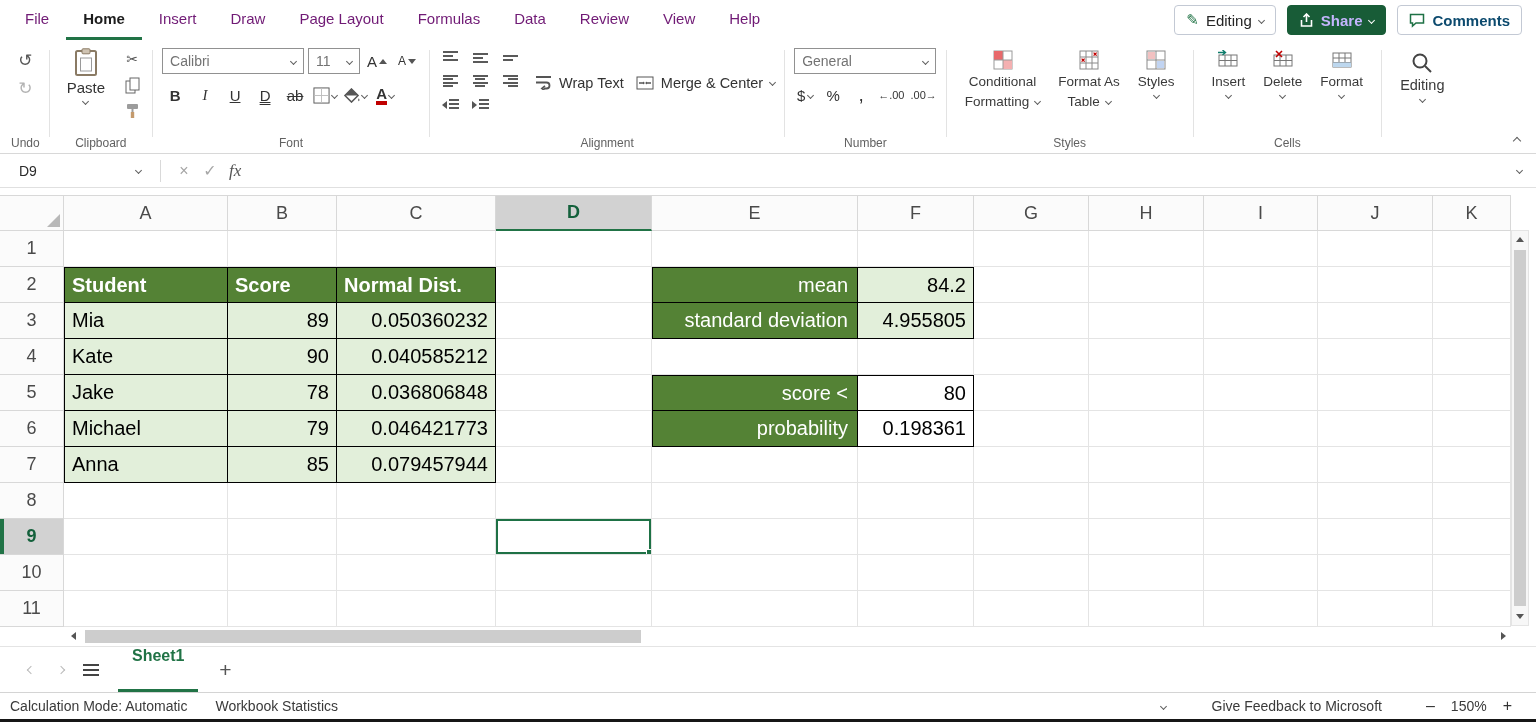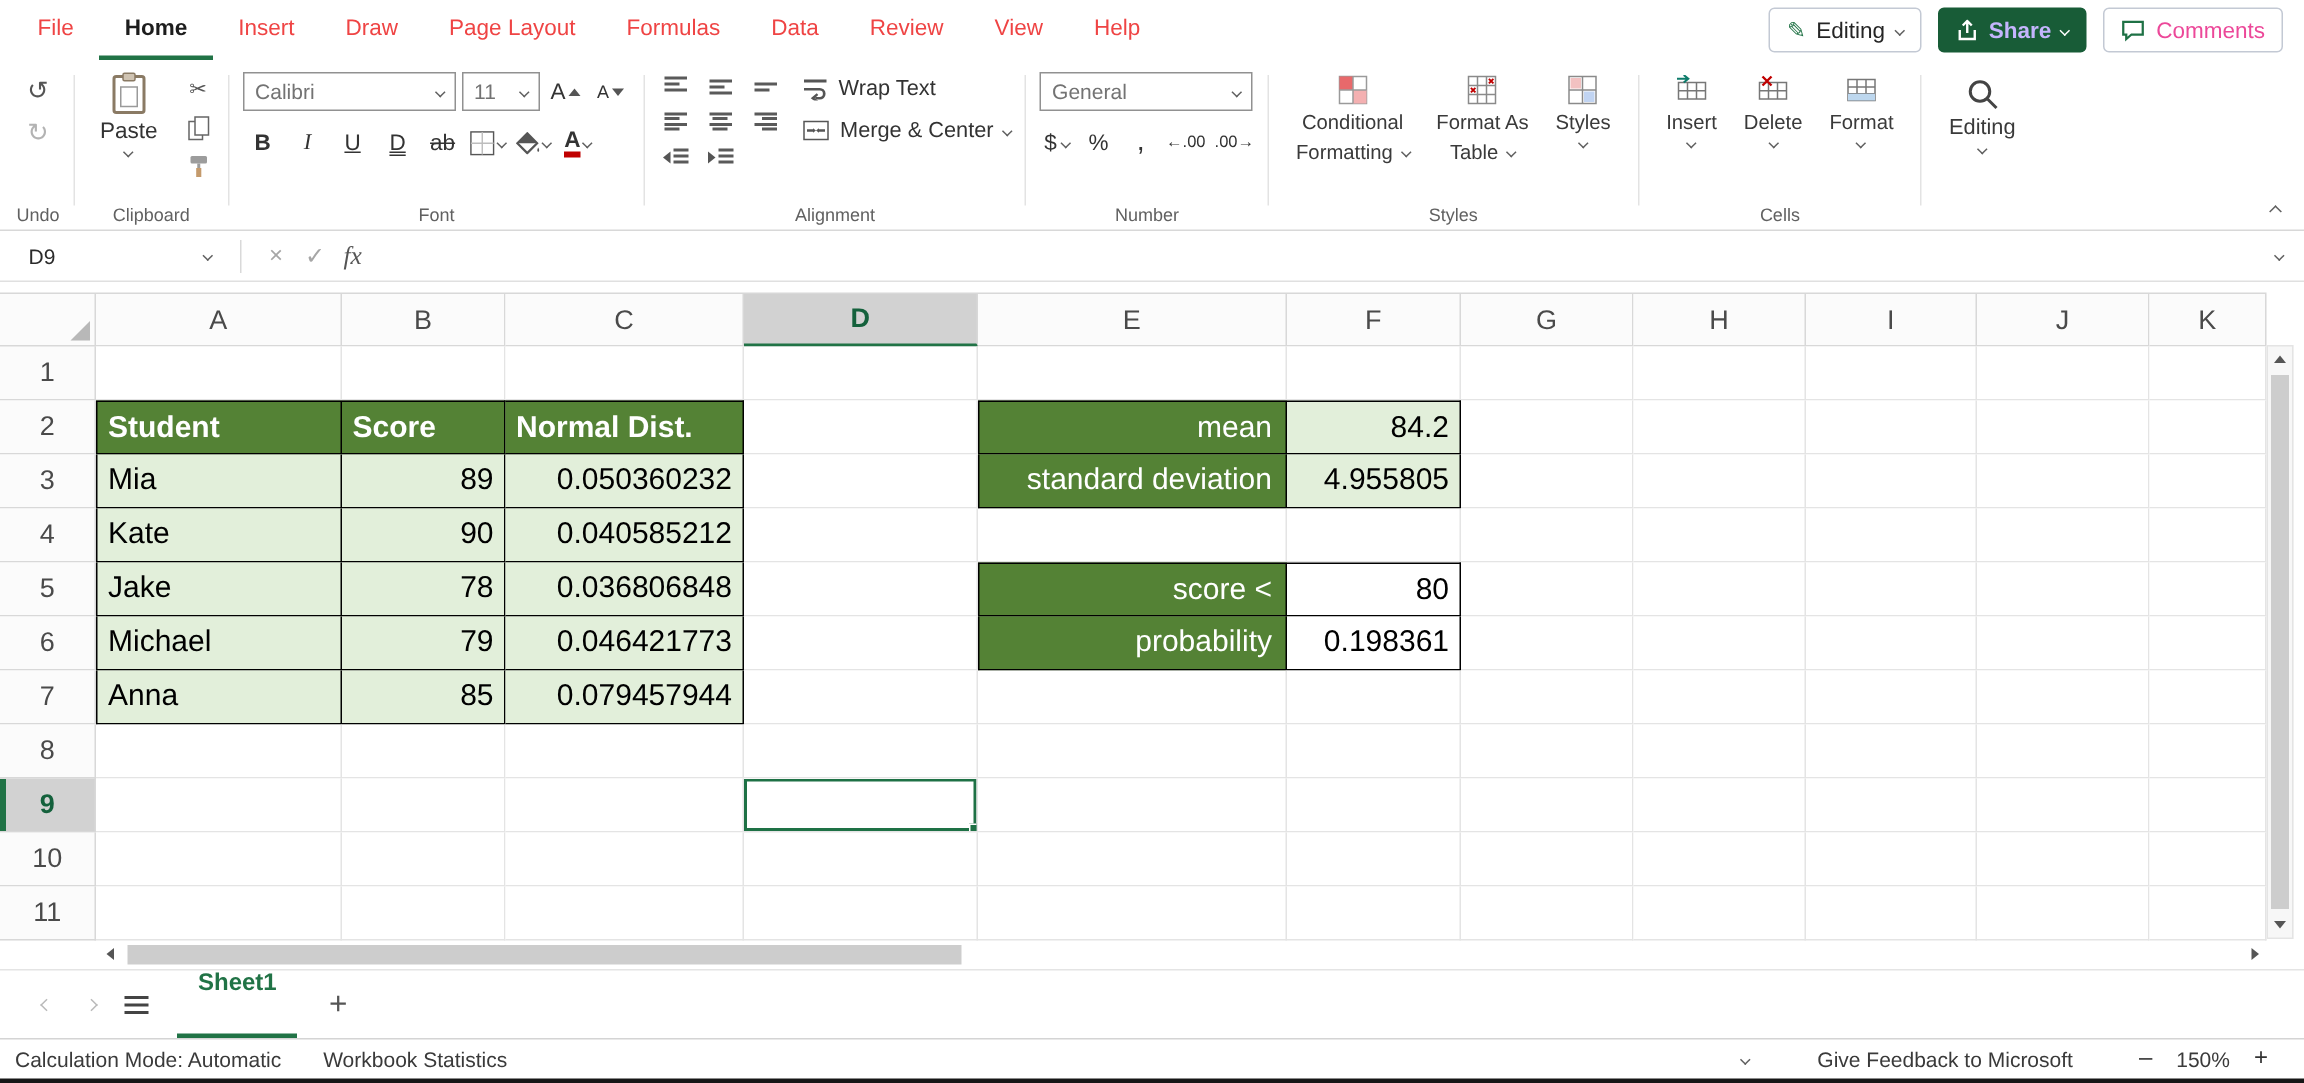--- a/index.html
+++ b/index.html
@@ -2,27 +2,27 @@
 <html><head>
 <meta charset="utf-8">
 <style>
   *{margin:0;padding:0;box-sizing:border-box}
   html,body{background:#fff}
   body{font-family:"Liberation Sans",sans-serif;width:1536px;height:722px;overflow:hidden}
   .app{position:relative;width:1536px;height:722px;background:#fff;overflow:hidden}
 
   
   .tabsrow{height:40px;display:flex;align-items:center;padding-left:8px}
-  .rtab{padding:0 17px;height:40px;display:flex;align-items:center;font-size:15px;color:#ef4444;cursor:default;border-bottom:3px solid transparent}
+  .rtab{padding:0 17px;height:40px;display:flex;align-items:center;font-size:15px;color:#701a75;cursor:default;border-bottom:3px solid transparent}
   .rtab.active{color:#1d1d1d;font-weight:700;border-bottom:3px solid #217346}
   .topbtns{margin-left:auto;display:flex;align-items:center;gap:11px;margin-right:14px}
   .tbtn{height:30px;display:flex;align-items:center;gap:7px;padding:0 11px;border-radius:4px;font-size:15px;border:1px solid #c3c9d4;background:#fff;color:#252525}
   .tbtn .pencil{color:#217346;font-size:15px}
   .tbtn.share{background:#185c37;border-color:#185c37;color:#c4b5fd;font-weight:700}
-  .tbtn.comments{color:#ec4899;font-weight:400}
+  .tbtn.comments{color:#0c4a6e;font-weight:700}
 
   
   .chv{display:inline-block;width:6px;height:6px;border-right:1.5px solid #5f5f5f;border-bottom:1.5px solid #5f5f5f;transform:rotate(45deg);flex:none}
   .chv.white{border-color:#fff}
   .chv.sm{width:5px;height:5px}
   .chv.up{transform:rotate(-135deg)}
   .chv.left{transform:rotate(135deg)}
   .chv.right{transform:rotate(-45deg)}
   .chv.dis{border-color:#b9b9b9}
   .tri-l{width:0;height:0;border-top:4px solid transparent;border-bottom:4px solid transparent;border-right:5px solid #555;display:inline-block}
@@ -62,21 +62,21 @@
   .al-t{background-size:15px 2px,10px 2px,15px 2px,0 0;background-position:0 0,0 4px,0 8px,0 0}
   .al-m{background-size:15px 2px,10px 2px,15px 2px,0 0;background-position:0 2px,0 6px,0 10px,0 0}
   .al-b{background-size:15px 2px,10px 2px,15px 2px,0 0;background-position:0 4px,0 8px,0 12px,0 0}
   .al-l{background-size:15px 2px,10px 2px,15px 2px,10px 2px;background-position:0 0,0 3px,0 7px,0 10px}
   .al-c{background-size:15px 2px,10px 2px,15px 2px,10px 2px;background-position:0 0,2px 3px,0 7px,2px 10px}
   .al-r{background-size:15px 2px,10px 2px,15px 2px,10px 2px;background-position:0 0,5px 3px,0 7px,5px 10px}
   .align-body{display:flex;gap:14px}
   .al-grid{display:flex;flex-direction:column;gap:6px}
   .al-row{display:flex;gap:8px}
   .al-btn{width:22px;height:18px;display:flex;align-items:center;justify-content:center;gap:2px;background:none;border:none}
-  .al-opts{display:flex;flex-direction:column;gap:12px;padding-top:3px}
+  .al-opts{display:flex;flex-direction:row;gap:12px;padding-top:3px}
   .alopt{display:flex;align-items:center;gap:7px;font-size:14.5px;color:#333;white-space:nowrap}
 
   .num-body{display:flex;flex-direction:column;gap:10px}
   .combo.general{width:142px}
   .numrow{display:flex;align-items:center;gap:6px}
   .numbtn{min-width:22px;height:22px;display:flex;align-items:center;justify-content:center;font-size:15px;color:#333;gap:3px;background:none;border:none}
   .decimals{font-size:11px;letter-spacing:0;color:#333}
 
   .bigbtn{display:flex;flex-direction:column;align-items:center;justify-content:flex-start;gap:3px;padding:2px 9px;font-size:13.5px;color:#3a3a3a;background:none;border:none;line-height:17px;white-space:nowrap}
   .bigbtn .lblrow{display:flex;align-items:center;gap:6px}

